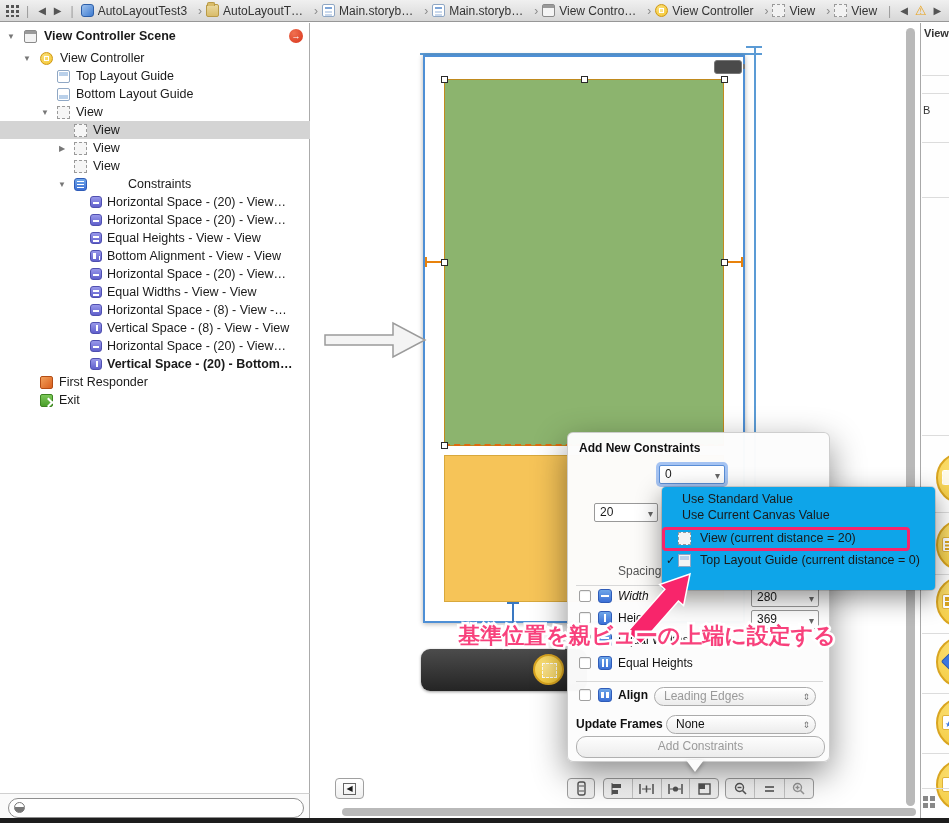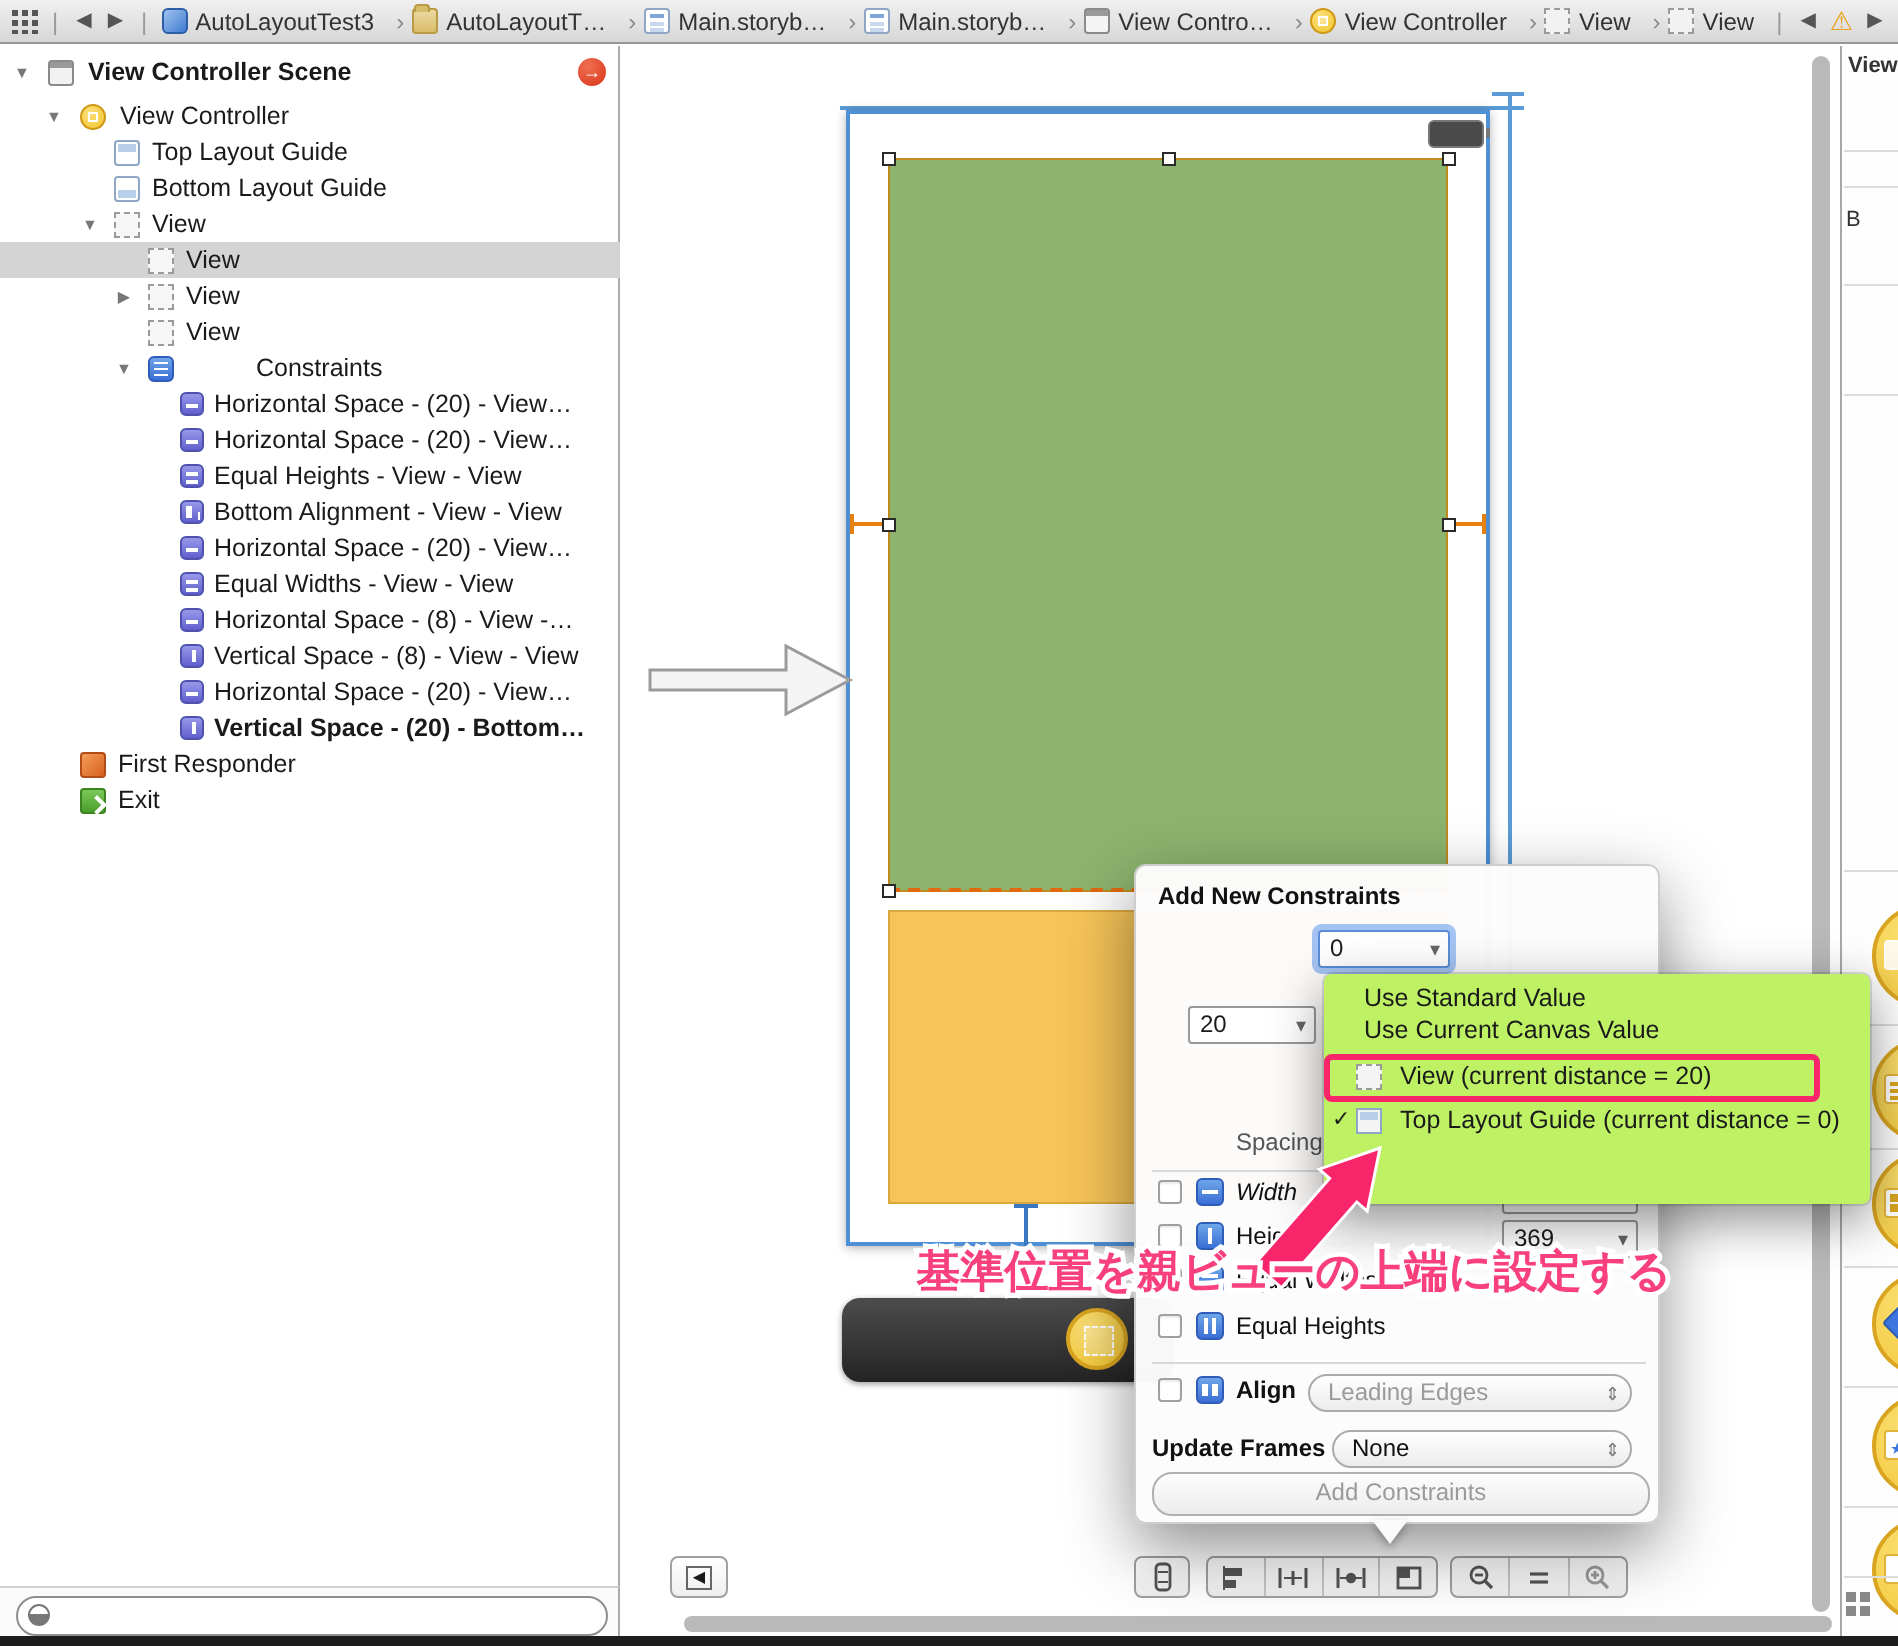--- a/index.html
+++ b/index.html
@@ -98,21 +98,21 @@
   .g-ew::before{left:2px;right:2px;top:3px;height:2px;box-shadow:0 4px #fff;}
   .g-eh::before{left:3px;top:2px;bottom:2px;width:2px;box-shadow:4px 0 #fff;}
   .g-al::before{left:2px;top:3px;width:3px;height:6px;box-shadow:5px 0 0 0 #fff;}
   .plbl{position:absolute;font-size:12px;color:#111;white-space:nowrap;text-align:center;}
   .psep{position:absolute;left:8px;width:247px;height:1px;background:#d8d8d8;}
   .pdrop{position:absolute;height:19px;border:1px solid #ababab;border-radius:10px;background:linear-gradient(#fff,#ececec);box-sizing:border-box;font-size:12px;line-height:17px;padding-left:9px;color:#111;}
   .pdrop::after{content:"⇕";position:absolute;right:5px;top:1px;font-size:9px;color:#777;}
   .pdrop.grayed{color:#9a9a9a;}
   .addbtn{position:absolute;left:8px;top:303px;width:247px;height:20px;border:1px solid #b0b0b0;border-radius:10px;background:linear-gradient(#fdfdfd,#ececec);color:#9a9a9a;font-size:12px;text-align:center;line-height:18px;}
   
-  .menu{left:662px;top:487px;width:273px;height:115px;background:#bef264;border-radius:4px;box-shadow:0 8px 26px rgba(0,0,0,.45),0 0 0 1px rgba(0,0,0,.12);z-index:60;font-size:12.5px;}
+  .menu{left:662px;top:487px;width:273px;height:103px;background:#0ea5e9;border-radius:4px;box-shadow:0 8px 26px rgba(0,0,0,.45),0 0 0 1px rgba(0,0,0,.12);z-index:60;font-size:12.5px;}
   .mitem{position:absolute;left:0;width:273px;height:17px;line-height:17px;white-space:nowrap;}
   .mtext{position:absolute;left:38px;}
   .mtext.noicon{left:20px;}
   .mcheck{position:absolute;left:4px;font-size:11px;}
   .micon{position:absolute;left:16px;top:2px;width:13px;height:13px;box-sizing:border-box;background:#f4f4f4;border:1px dashed #9a9a9a;}
   .micon.tlg{border-style:solid;border-color:#8fa7c4;}
   .micon.tlg::before{content:"";position:absolute;left:1px;right:1px;top:1px;height:4px;background:#b9d0ea;}
   
   .pinkrect{left:662px;top:527px;width:248px;height:24px;border:3px solid #f8256b;border-radius:4px;box-sizing:border-box;z-index:70;}
   .anno{z-index:70;}

